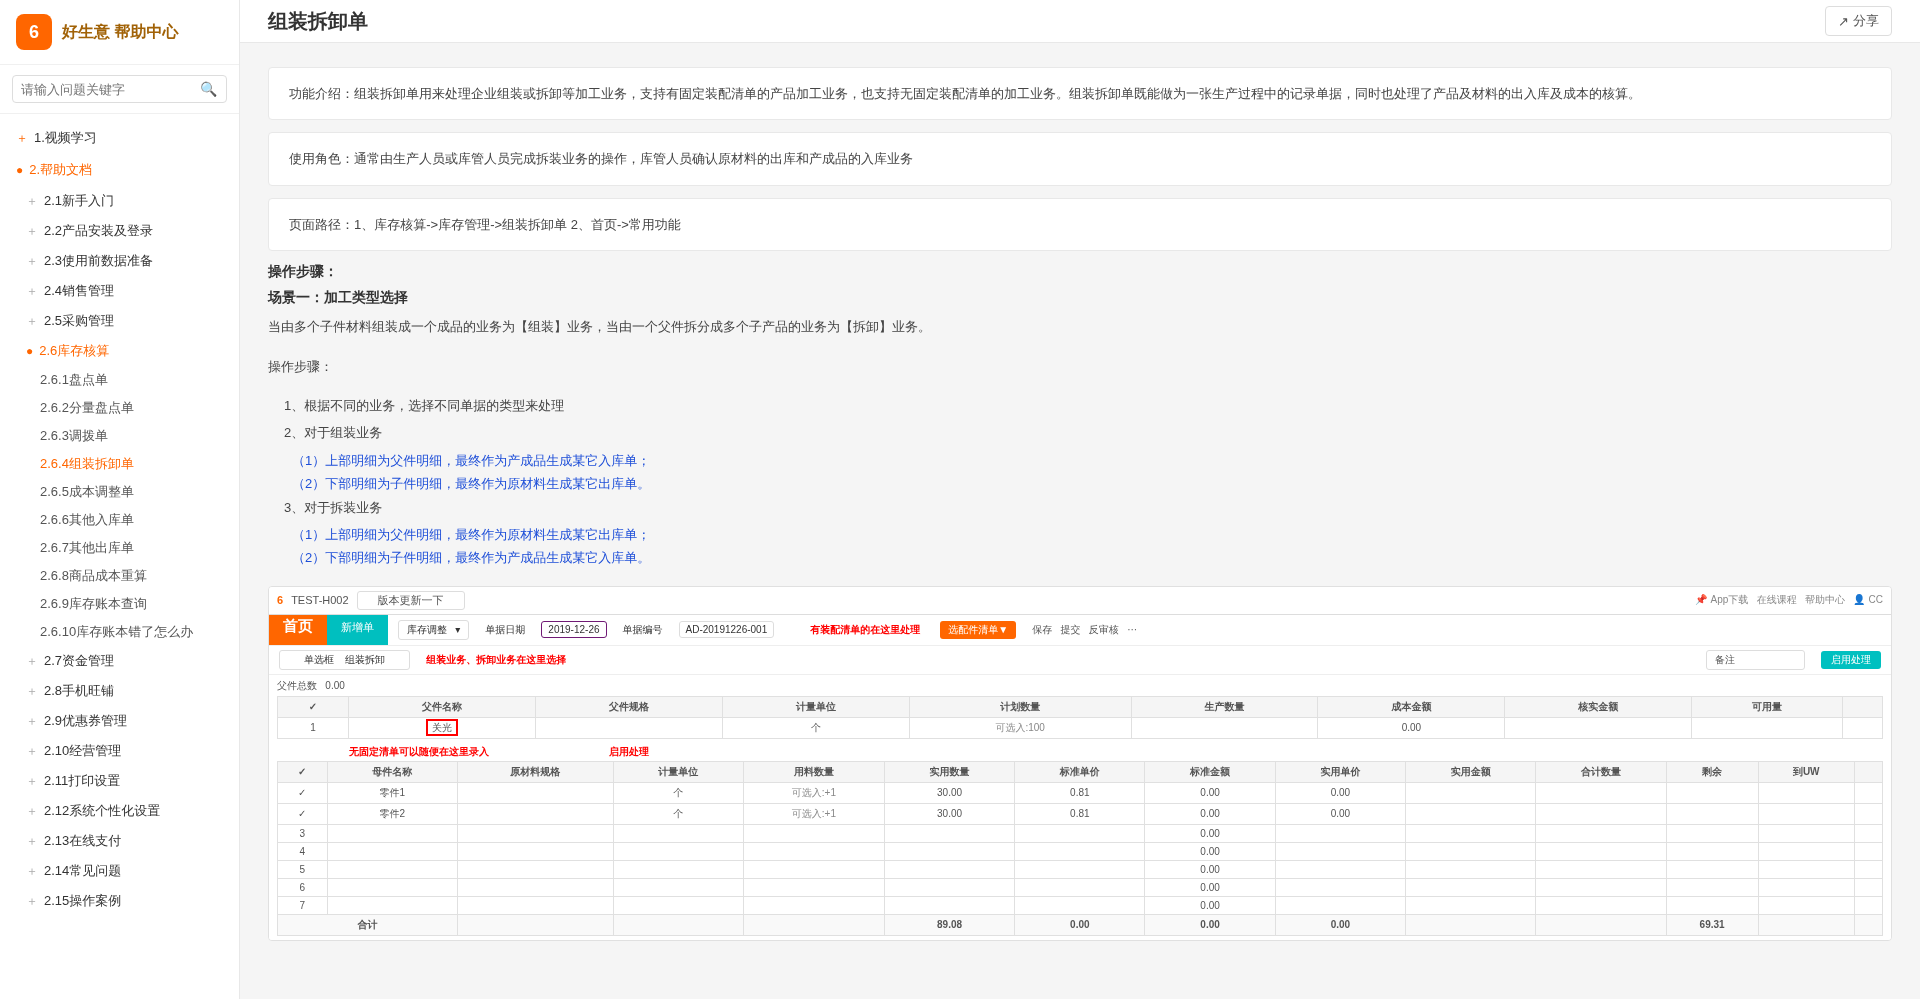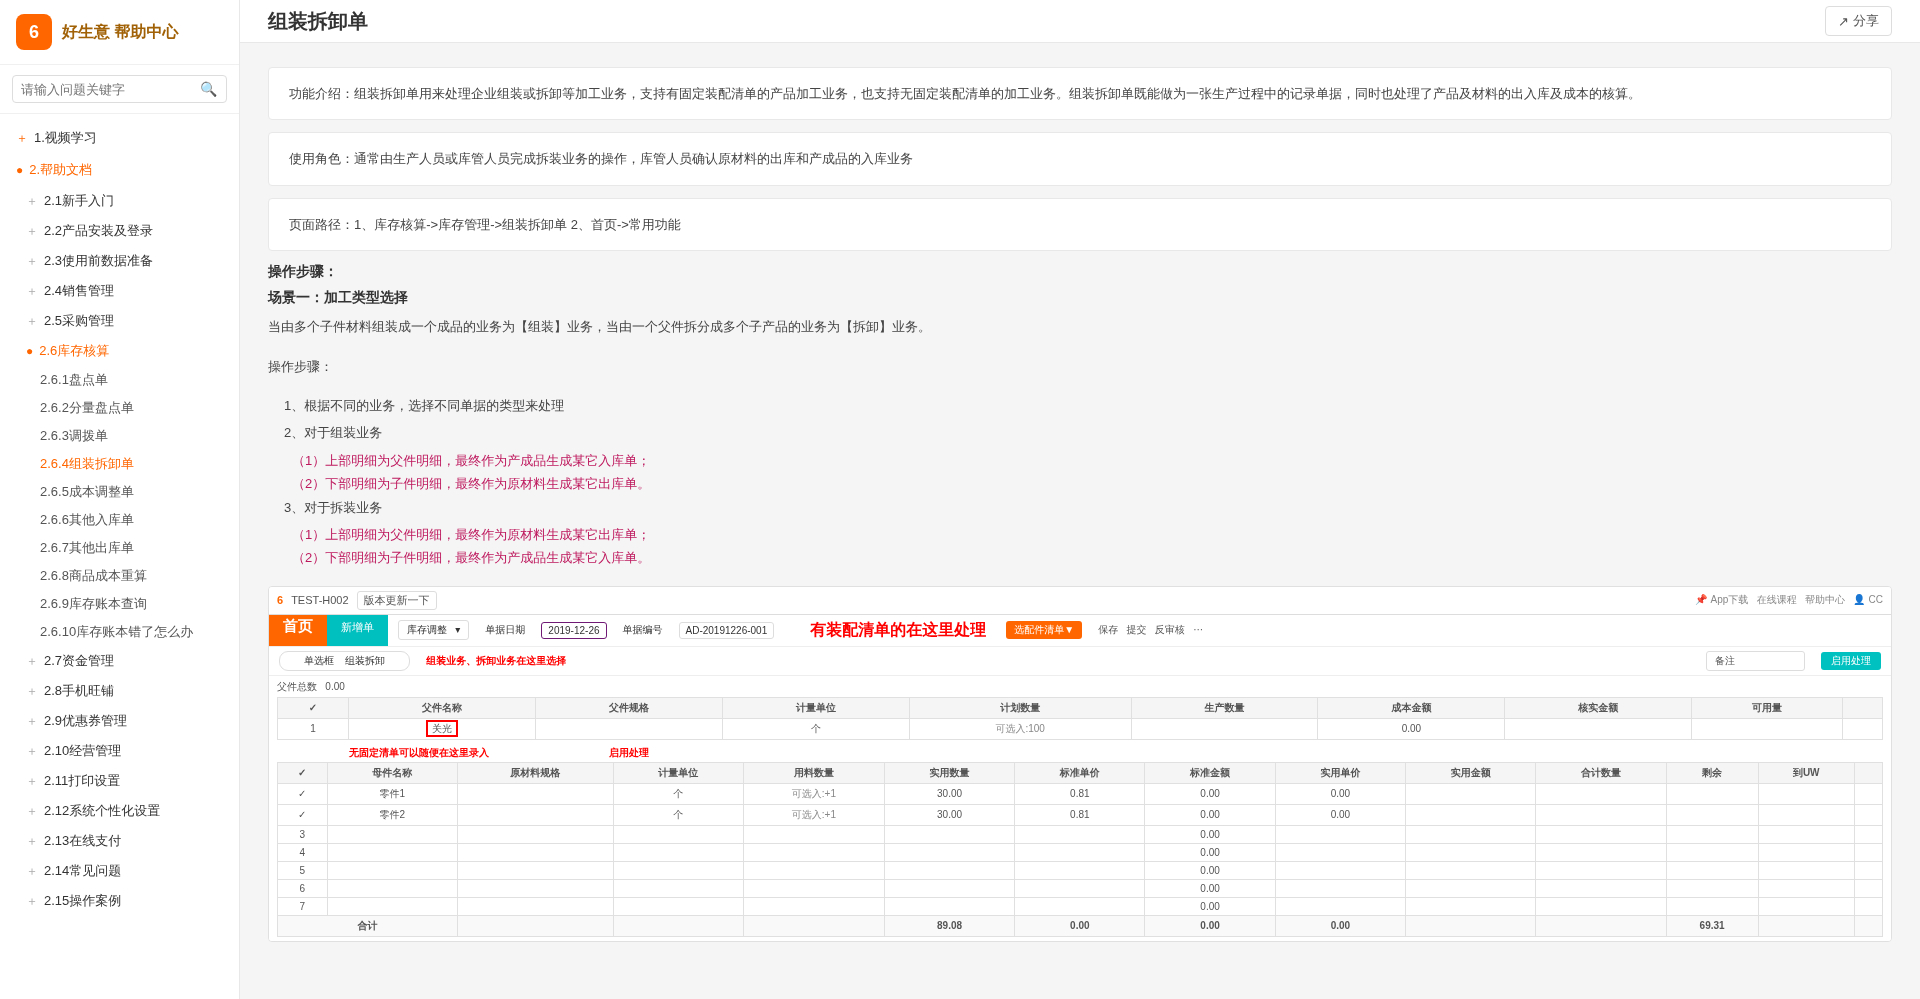--- a/index.html
+++ b/index.html
@@ -151,21 +151,21 @@
       font-size: 13px;
       line-height: 1.8;
       color: #444;
       margin-bottom: 4px;
       margin-left: 16px;
     }
     .step-sub {
       padding-left: 24px;
       font-size: 13px;
       line-height: 1.8;
-      color: #be185d;
+      color: #1d4ed8;
     }
     .screenshot-container {
       margin-top: 16px;
       border: 1px solid #e0e0e0;
       border-radius: 4px;
       overflow: hidden;
       background: #f8f8f8;
     }
     
     .sim-screenshot {
@@ -341,43 +341,43 @@
       <div class="step-sub">（1）上部明细为父件明细，最终作为原材料生成某它出库单；</div>
       <div class="step-sub">（2）下部明细为子件明细，最终作为产成品生成某它入库单。</div>
 
       
       <div class="screenshot-container">
         <div class="sim-screenshot">
 
           <div class="sim-top-bar">
             <span style="color:#f60;font-weight:bold;">6</span>
             <span>TEST-H002</span>
-            <span style="display:inline-flex;align-items:center;border:1px solid #ddd;border-radius:3px;padding:1px 6px;">版本更新一下</span>
+            <span style="display:inline-flex;align-items:center;border:1px solid #ddd;border-radius:3px;padding:1px 20px;">版本更新一下</span>
             <div style="flex:1"></div>
             <span style="font-size:10px;color:#888;">📌 App下载 &nbsp; 在线课程 &nbsp; 帮助中心 &nbsp; 👤 CC</span>
           </div>
 
           <div style="background:#fff; border-bottom:1px solid #eee; display:flex; align-items:stretch;">
             <div style="background:#f60;color:#fff;padding:2px 14px;font-size:15px;font-weight:bold;">首页</div>
             <div style="background:#00bfbf;color:#fff;padding:5px 14px;font-size:11px;">新增单</div>
             <div style="flex:1;padding:5px 10px;font-size:10px;display:flex;align-items:center;gap:16px;">
               <span style="border:1px solid #ddd;padding:2px 8px;border-radius:3px;">库存调整 &nbsp; ▾</span>
               <span>单据日期</span>
               <span style="border:1px solid #701a75;padding:2px 6px;border-radius:3px;">2019-12-26</span>
               <span>单据编号</span>
               <span style="border:1px solid #ddd;padding:2px 6px;border-radius:3px;">AD-20191226-001</span>
 
-              <span style="color:red;font-size:16px;font-weight:bold;margin-left:20px;">有装配清单的在这里处理</span>
+              <span style="color:red;font-size:10px;font-weight:bold;margin-left:20px;">有装配清单的在这里处理</span>
               <span style="background:#f60;color:#fff;border-radius:3px;padding:2px 8px;font-size:10px;margin-left:4px;">选配件清单▼</span>
               <span style="font-size:10px;color:#555;">保存 &nbsp; 提交 &nbsp; 反审核 &nbsp; ···</span>
             </div>
           </div>
 
           <div style="background:#fff;padding:4px 10px;border-bottom:1px solid #eee;display:flex;align-items:center;gap:16px;">
-            <span style="border:1px solid #ddd;padding:2px 24px;border-radius:9px;font-size:10px;">单选框&nbsp;&nbsp;&nbsp;&nbsp;组装拆卸</span>
+            <span style="border:1px solid #ddd;padding:2px 24px;border-radius:3px;font-size:10px;">单选框&nbsp;&nbsp;&nbsp;&nbsp;组装拆卸</span>
             <span style="color:red;font-size:10px;font-weight:bold;">组装业务、拆卸业务在这里选择</span>
             <div style="flex:1"></div>
             <span style="border:1px solid #ddd;padding:2px 8px;border-radius:3px;font-size:10px;color:#555;">备注 &nbsp;&nbsp;&nbsp;&nbsp;&nbsp;&nbsp;&nbsp;&nbsp;&nbsp;&nbsp;&nbsp;&nbsp;&nbsp;&nbsp;&nbsp;&nbsp;&nbsp;&nbsp;&nbsp;&nbsp;&nbsp;</span>
             <span style="background:#00c0c0;color:#fff;border-radius:3px;padding:2px 10px;font-size:10px;">启用处理</span>
           </div>
 
           <div style="background:#fff;padding:4px 8px;">
             <div style="font-size:10px;color:#555;margin-bottom:3px;">父件总数 &nbsp; 0.00</div>
             <table class="sim-table">
               <thead>

